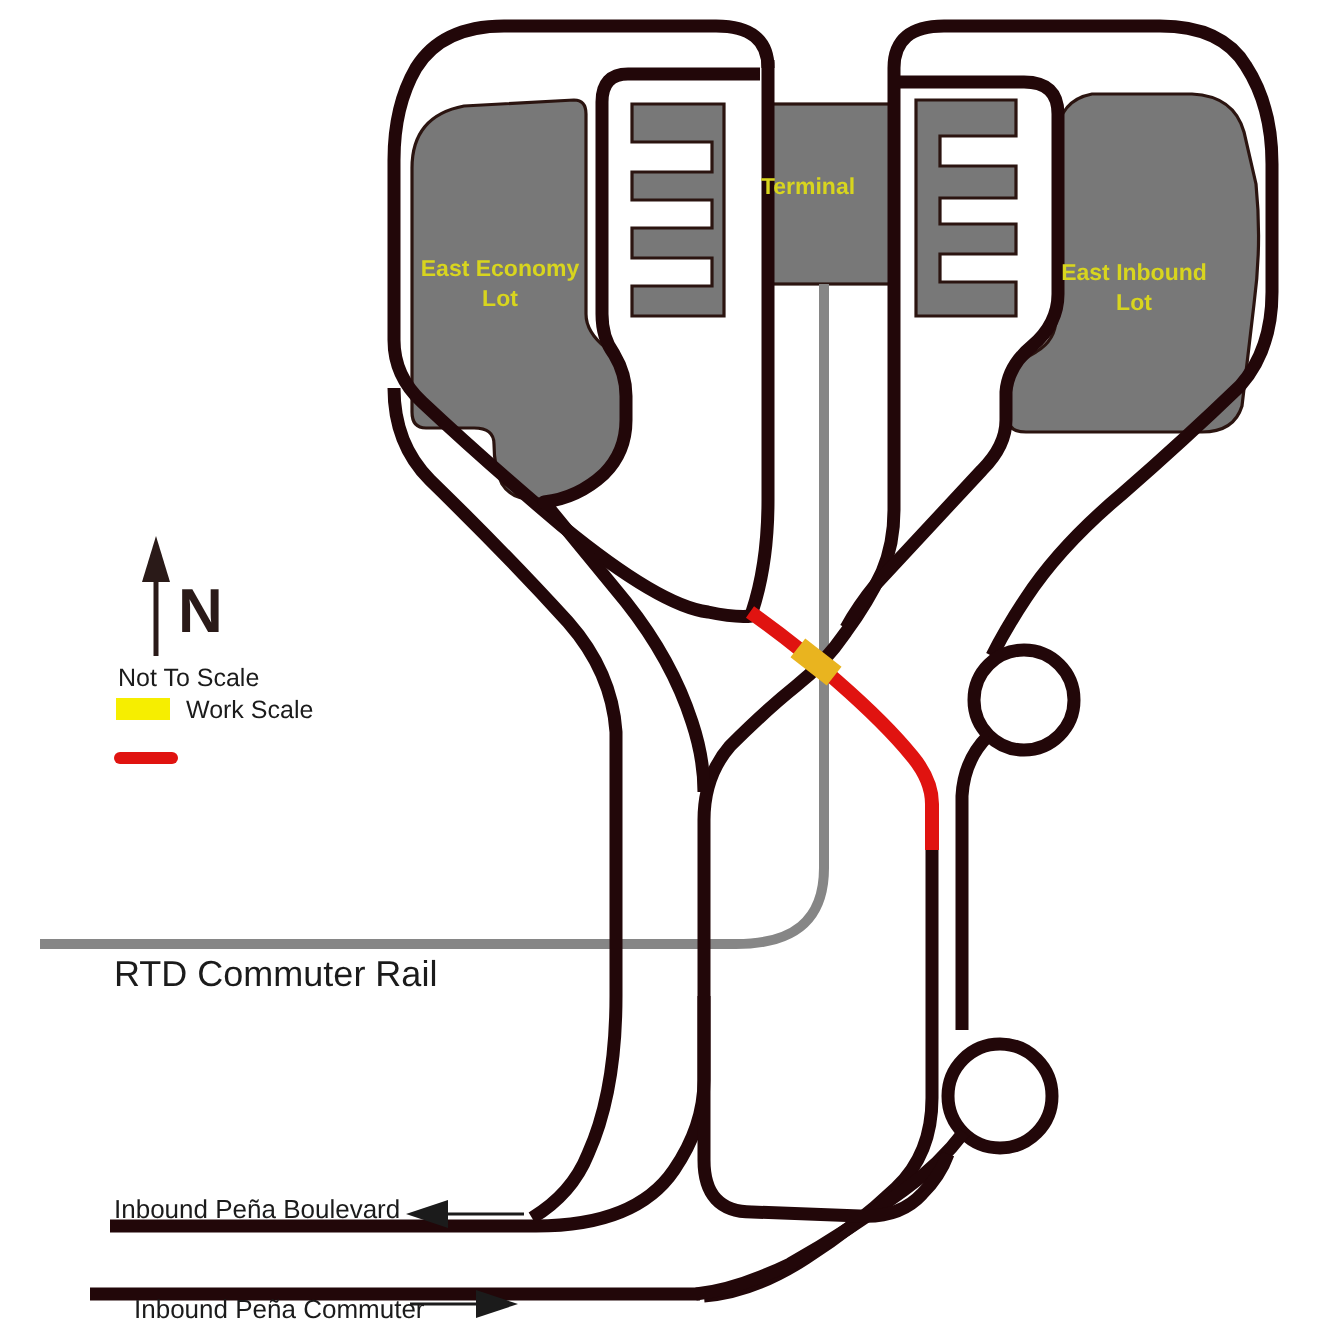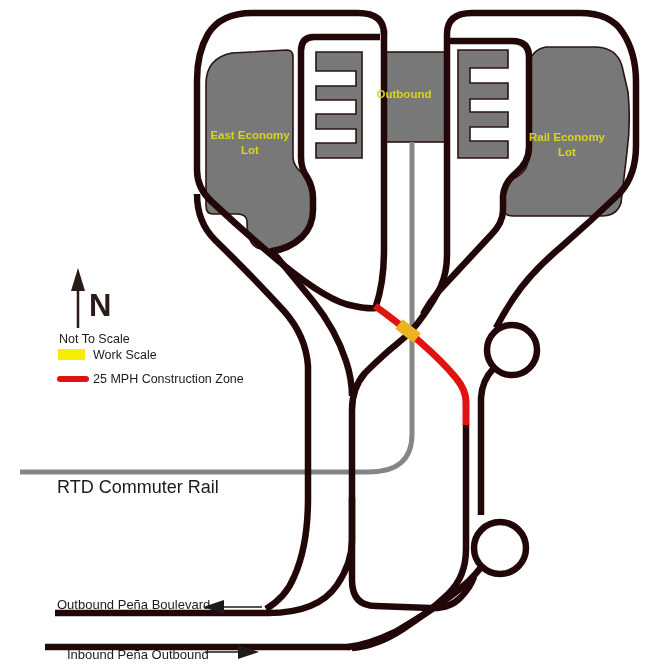--- a/index.html
+++ b/index.html
@@ -94,35 +94,34 @@
       <path d="M 259,652 L 238,645 L 238,659 Z" style="fill:#1b1b1b;"></path>
     </g>
   </svg>
 
   <div class="lot-lbl" style="left:190px;top:128px;">
     <span>East Economy</span><br>
     <span>Lot</span>
   </div>
 
   <div class="lot-lbl" style="left:507px;top:130px;">
-    <span>Rail Economy</span><br>
+    <span>East Inbound</span><br>
     <span>Lot</span>
   </div>
 
-  <div class="terminal-lbl" style="left:354px;top:88px;">Outbound</div>
+  <div class="terminal-lbl" style="left:354px;top:88px;">Terminal</div>
 
   <div class="north-n" style="left:89px;top:288px;">N</div>
 
   <div class="lbl" style="left:59px;top:332px;">Not To Scale</div>
 
   <div class="swatch-yellow"></div>
   <div class="lbl" style="left:93px;top:348px;">Work Scale</div>
 
   <div class="swatch-red"></div>
-  <div class="lbl" style="left:93px;top:372px;">25 MPH Construction Zone</div>
 
   <div class="lbl" style="left:57px;top:477px;font-size:18px;">RTD Commuter Rail</div>
 
-  <div class="lbl" style="left:57px;top:598px;font-size:13px;">Outbound Peña Boulevard</div>
+  <div class="lbl" style="left:57px;top:598px;font-size:13px;">Inbound Peña Boulevard</div>
 
-  <div class="lbl" style="left:67px;top:648px;font-size:13px;">Inbound Peña Outbound</div>
+  <div class="lbl" style="left:67px;top:648px;font-size:13px;">Inbound Peña Commuter</div>
 
 </div>
 
 </body></html>

